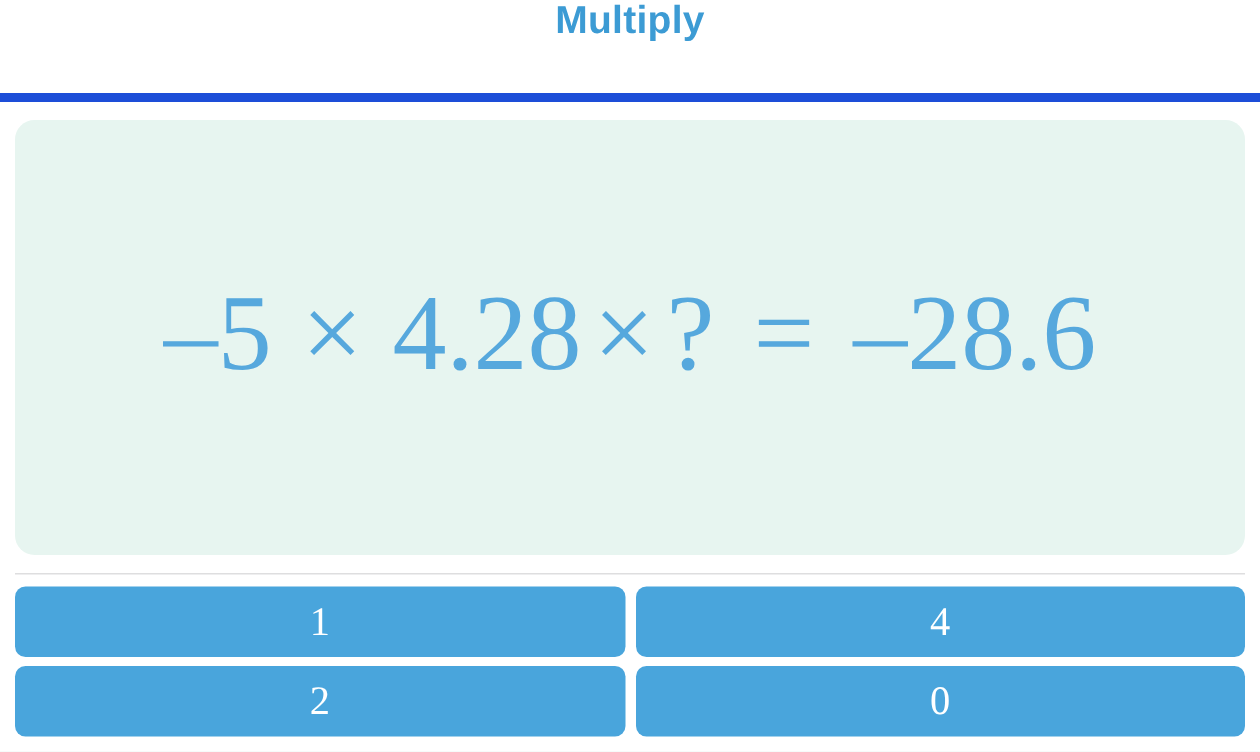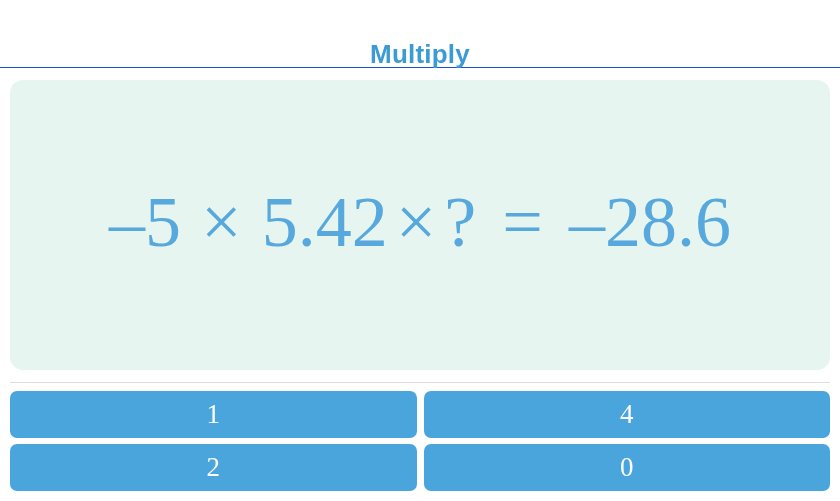--- a/index.html
+++ b/index.html
@@ -23,24 +23,24 @@
     flex-direction: column;
     box-sizing: border-box;
     background: #ffffff;
   }
 
   
   .header {
     height: 68px;
     min-height: 68px;
     display: flex;
-    align-items: flex-end;
+    align-items: flex-start;
     justify-content: center;
     box-sizing: border-box;
-    border-bottom: 1px solid #1d4ed8;
+    border-bottom: 6px solid #1d4ed8;
     background: #ffffff;
   }
   .header-title {
     font-family: "Liberation Sans", sans-serif;
     font-size: 26px;
     font-weight: bold;
     color: #3c9bd4;
     letter-spacing: 0.2px;
     line-height: 1;
     margin: 0;
@@ -140,21 +140,21 @@
 
   <div class="header">
     <h1 class="header-title">Multiply</h1>
   </div>
 
   <div class="panel-wrap">
     <div class="question-panel">
       <div class="equation">
         <span class="eq-term">–5</span>
         <span class="eq-op-times-wide">×</span>
-        <span class="eq-term">5.42</span>
+        <span class="eq-term">4.28</span>
         <span class="eq-op-times-tight">×</span>
         <span class="eq-unknown">?</span>
         <span class="eq-op-eq">=</span>
         <span class="eq-term">–28.6</span>
       </div>
     </div>
   </div>
 
   <div class="answers-divider"></div>
 

